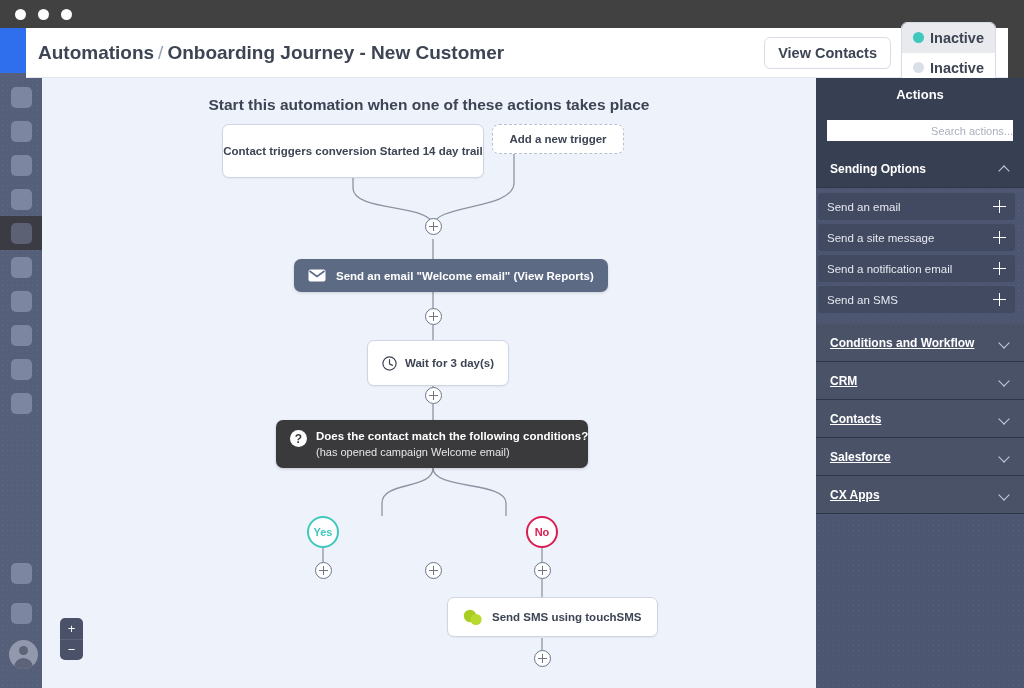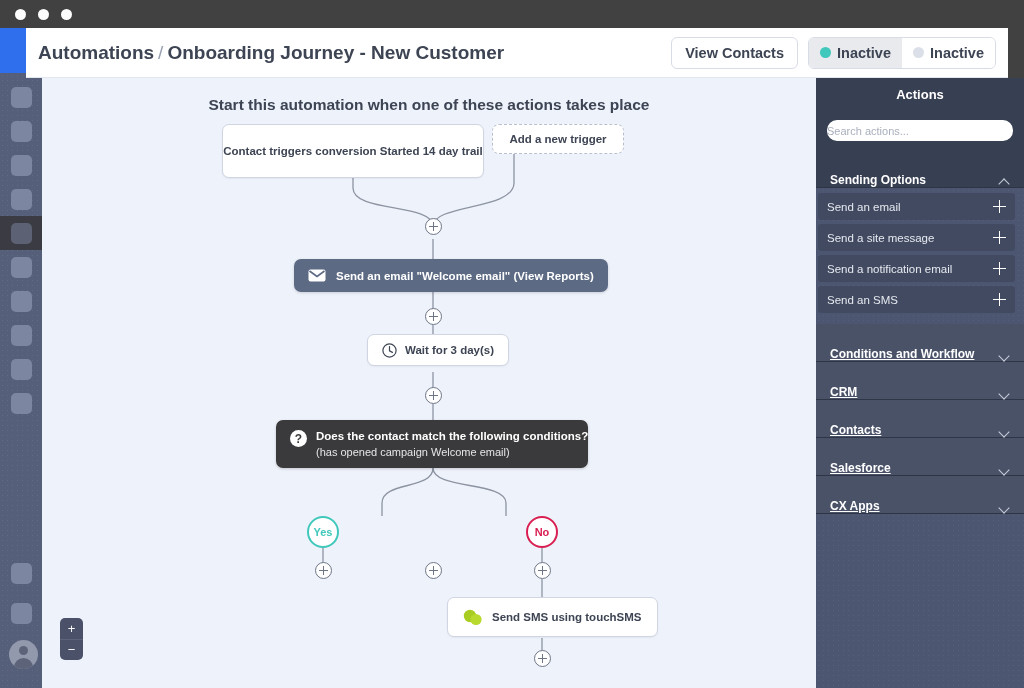--- a/index.html
+++ b/index.html
@@ -91,21 +91,21 @@
     font-size: 14.5px; font-weight: bold;
     border: none; cursor: pointer;
   }
   .btn-secondary {
     background: #ffffff; color: #3d4453;
     border: 1px solid #d7dce6; border-radius: 6px;
     padding: 7px 13px; font-size: 14.5px; font-weight: bold;
     cursor: pointer;
   }
   .toggle-group {
-    display: flex; border: 1px solid #d7dce6; border-radius: 6px; overflow: hidden;
+    display: flex; border: 1px solid #d7dce6; border-radius: 6px; overflow: hidden; flex-direction: column;
   }
   .toggle-seg {
     display: flex; align-items: center; gap: 6px;
     padding: 7px 11px; font-size: 14.5px; font-weight: bold; color: #3d4453;
     cursor: pointer;
   }
   .toggle-seg.on { background: #e8eaee; }
   .toggle-seg.off { background: #ffffff; }
   .toggle-dot { width: 11px; height: 11px; border-radius: 50%; }
 
@@ -227,30 +227,30 @@
     background-size: 5px 5px;
   }
   .panel-header {
     height: 33px; background: #373f52;
     display: flex; align-items: center; justify-content: center;
     color: #ffffff; font-size: 13px; font-weight: bold;
   }
   .panel-search-wrap { padding: 9px 11px; background: #373f52; }
   .panel-search {
     width: 100%; height: 21px;
-    border-radius: 10px; border: none;
+    border-radius: 0; border: none;
     background: #ffffff;
-    text-align: left; font-size: 11px; color: #8f96a6;
+    text-align: right; font-size: 11px; color: #8f96a6;
     font-family: "Liberation Sans", sans-serif;
     outline: none;
   }
   .panel-search::placeholder { color: #a9afbd; }
   .group-header {
     height: 38px; background: #373f52;
-    display: flex; align-items: flex-end; justify-content: space-between;
+    display: flex; align-items: center; justify-content: space-between;
     padding: 0 14px;
     color: #ffffff; font-size: 12px; font-weight: bold;
     border-bottom: 1px solid #2e3547;
     cursor: pointer;
   }
   .group-header.collapsed { background: #4a5268; text-decoration: underline; }
   .chev { width: 11px; height: 11px; position: relative; }
   .chev::before {
     content: ""; position: absolute; left: 1px; top: 2px;
     width: 7px; height: 7px;
@@ -397,21 +397,21 @@
         <svg width="18" height="13" viewBox="0 0 18 13" aria-hidden="true">
           <rect x="0.5" y="0.5" width="17" height="12" rx="2" fill="#ffffff"></rect>
           <path d="M1.5 2 L9 7.5 L16.5 2" stroke="#5d6a84" stroke-width="1.6" fill="none"></path>
         </svg>
       </span>
       <span>Send an email "Welcome email" (View Reports)</span>
     </div>
 
     <div class="plus-btn" style="left:383px; top:230px;"></div>
 
-    <div class="node node-wait" style="left:325px; top:256px; height:32px;">
+    <div class="node node-wait" style="left:325px; top:262px; height:46px;">
       <span class="icon-clock">
         <svg width="15" height="15" viewBox="0 0 15 15" aria-hidden="true">
           <circle cx="7.5" cy="7.5" r="6.6" stroke="#3d4453" stroke-width="1.2" fill="none"></circle>
           <path d="M7.5 3.6 L7.5 7.8 L10.4 9.4" stroke="#3d4453" stroke-width="1.2" fill="none" stroke-linecap="round"></path>
         </svg>
       </span>
       <span>Wait for 3 day(s)</span>
     </div>
 
     <div class="plus-btn" style="left:383px; top:309px;"></div>

